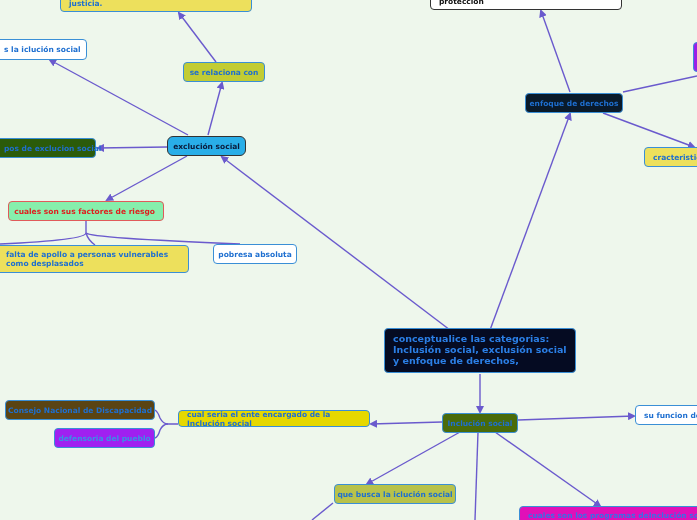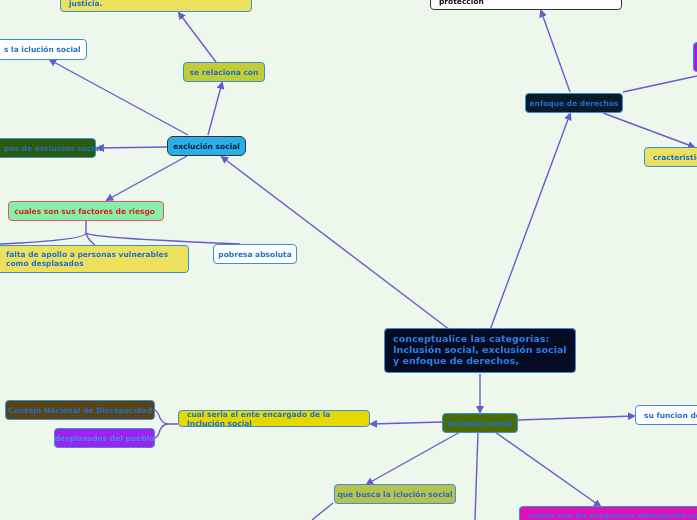--- a/index.html
+++ b/index.html
@@ -135,21 +135,21 @@
 
 <div class="node multi" style="left:178px; top:410px; width:192px; height:17px; background:#e6d800;">
   <span>cual seria el ente encargado de la Inclución social</span>
 </div>
 
 <div class="node" style="left:5px; top:400px; width:150px; height:20px; background:#5a4414; justify-content:center;">
   <span>Consejo Nacional de Discapacidad</span>
 </div>
 
 <div class="node" style="left:54px; top:428px; width:101px; height:20px; background:#a020f0; justify-content:center; color:#3a8fe6;">
-  <span>desplasados del pueblo</span>
+  <span>defensoria del pueblo</span>
 </div>
 
 <div class="node" style="left:635px; top:405px; width:80px; height:20px; background:#ffffff;">
   <span>su  funcion de</span>
 </div>
 
 <div class="node" style="left:286px; top:484px; width:122px; height:20px; background:#b8c24a; justify-content:center;margin-left:48px;">
   <span>que busca la iclución social</span>
 </div>
 

